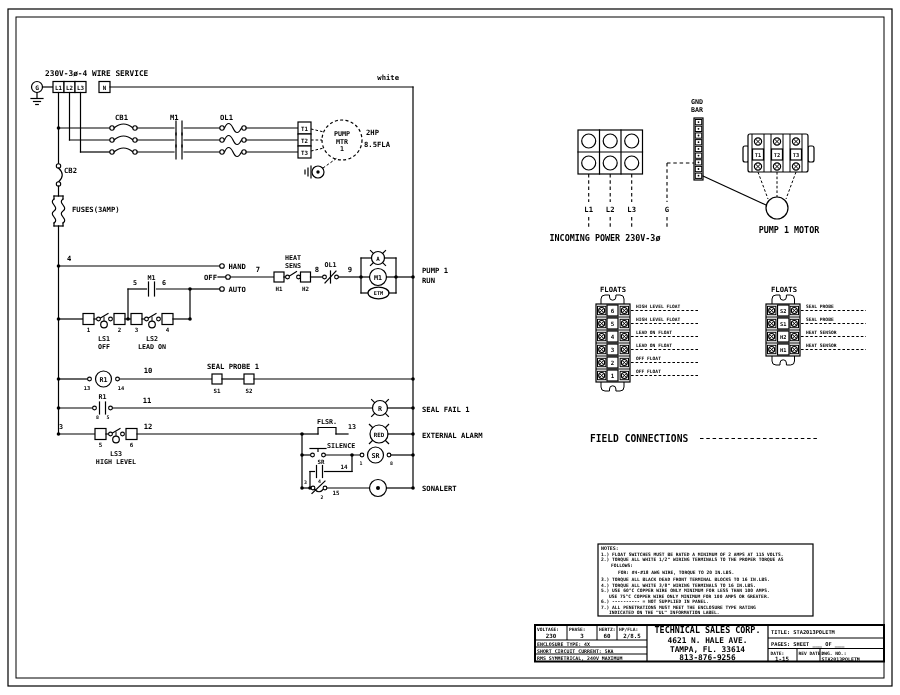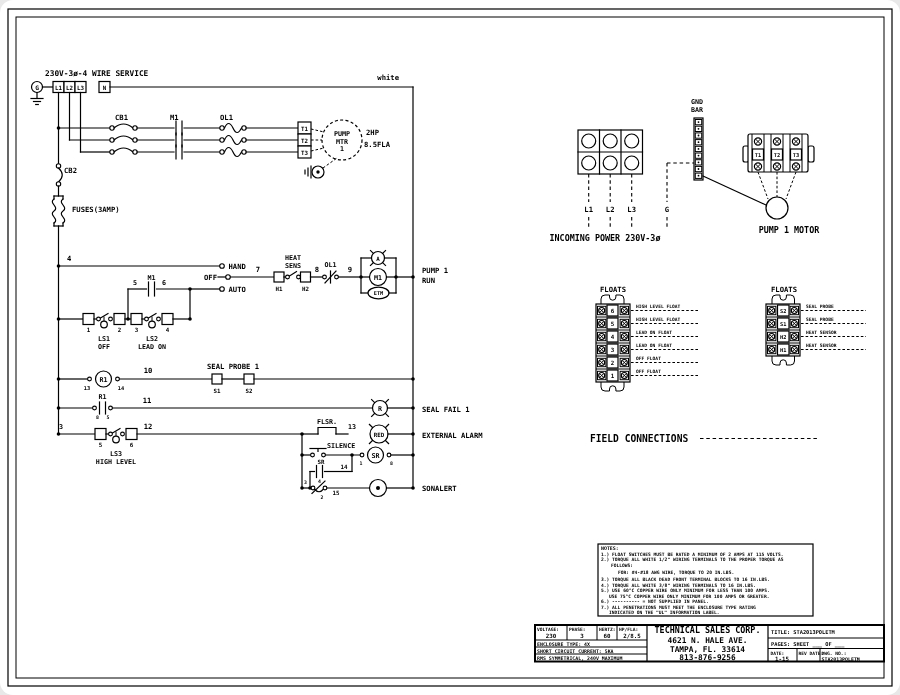--- a/index.html
+++ b/index.html
@@ -1,16 +1,16 @@
 <!DOCTYPE html>
 <html><head>
 <meta charset="utf-8">
 <style>
   html,body{margin:0;padding:0;background:#e8e8e8;}
-  #sheet{width:900px;height:695px;background:#ffffff;position:relative;margin:0 auto;border-radius:13px;}
+  #sheet{width:900px;height:695px;background:#ffffff;position:relative;margin:0 auto;}
   svg{display:block;}
   .w{stroke:#000;stroke-width:1.2;fill:none;stroke-linecap:square}
   .w1{stroke:#000;stroke-width:1;fill:none}
   .wd{stroke:#000;stroke-width:1.1;fill:none;stroke-dasharray:3.5 2.8}
   .wd2{stroke:#000;stroke-width:1;fill:none;stroke-dasharray:2.6 2}
   .sym{stroke:#000;stroke-width:1.2;fill:#fff}
   .symd{stroke:#000;stroke-width:1.2;fill:#fff;stroke-dasharray:3 2.4}
   .oc{stroke:#000;stroke-width:1.1;fill:#fff}
   .dot{fill:#000;stroke:none}
   .bx{stroke:#000;stroke-width:1.2;fill:#fff}

